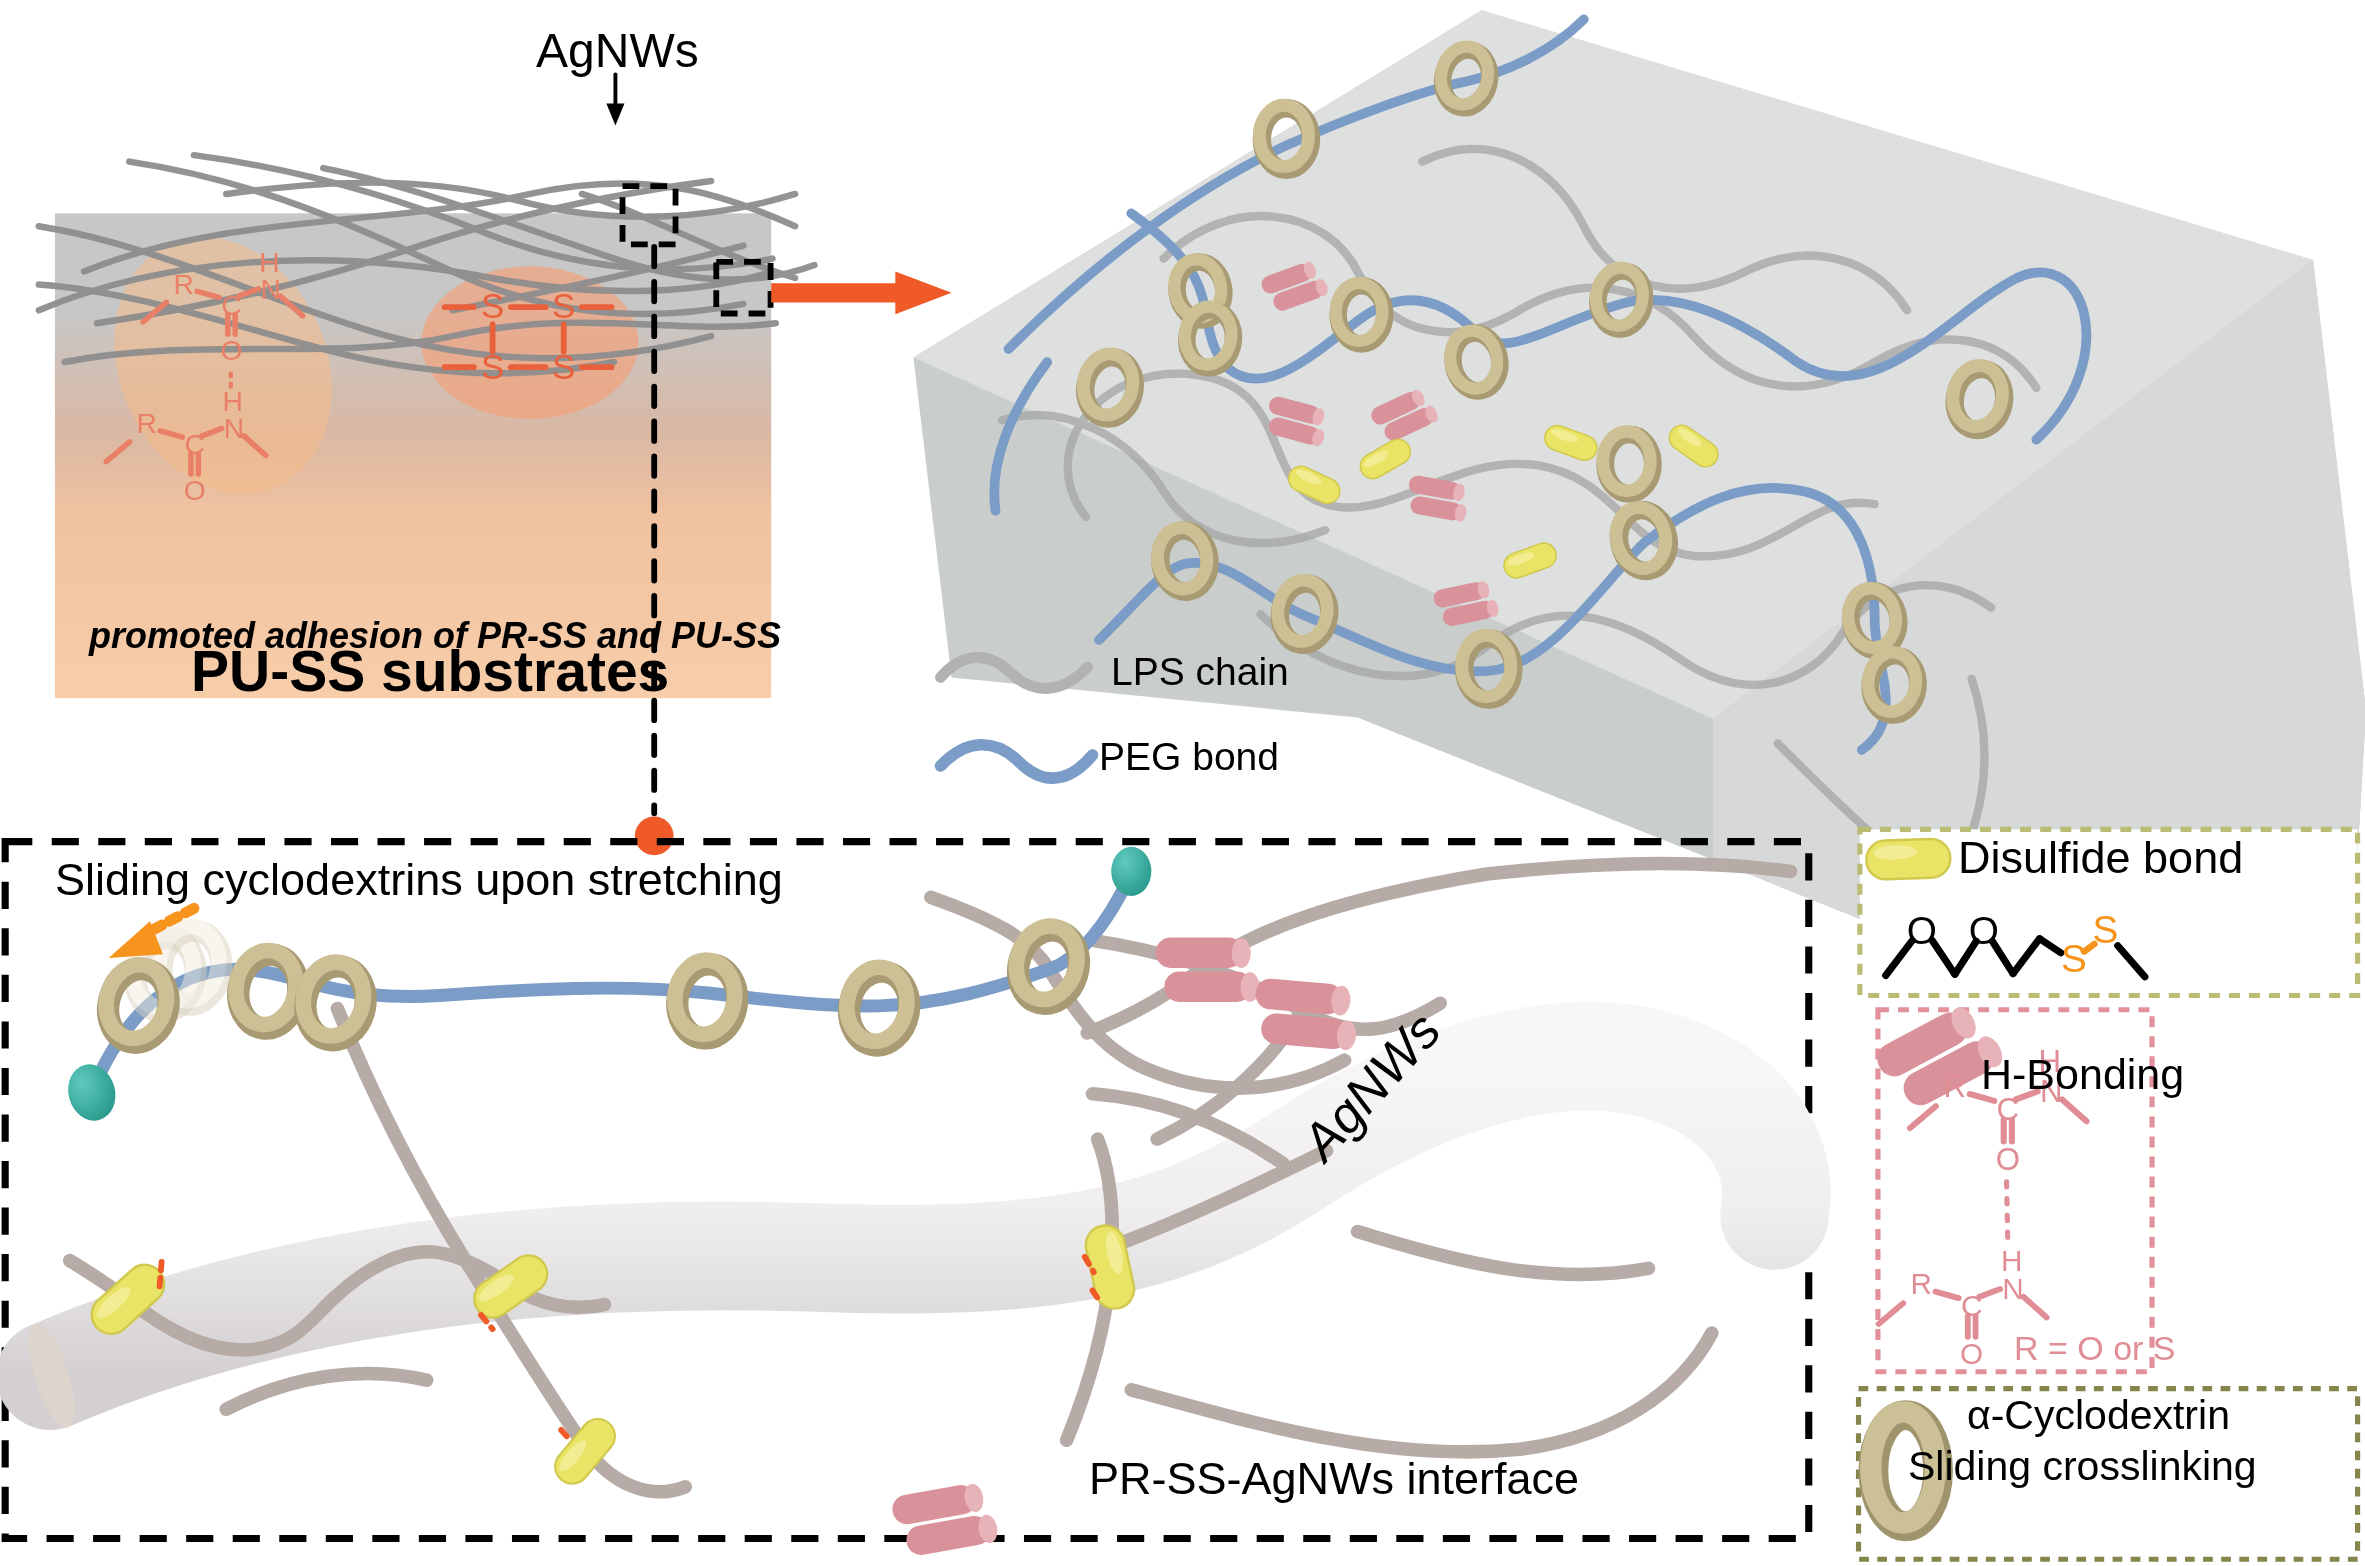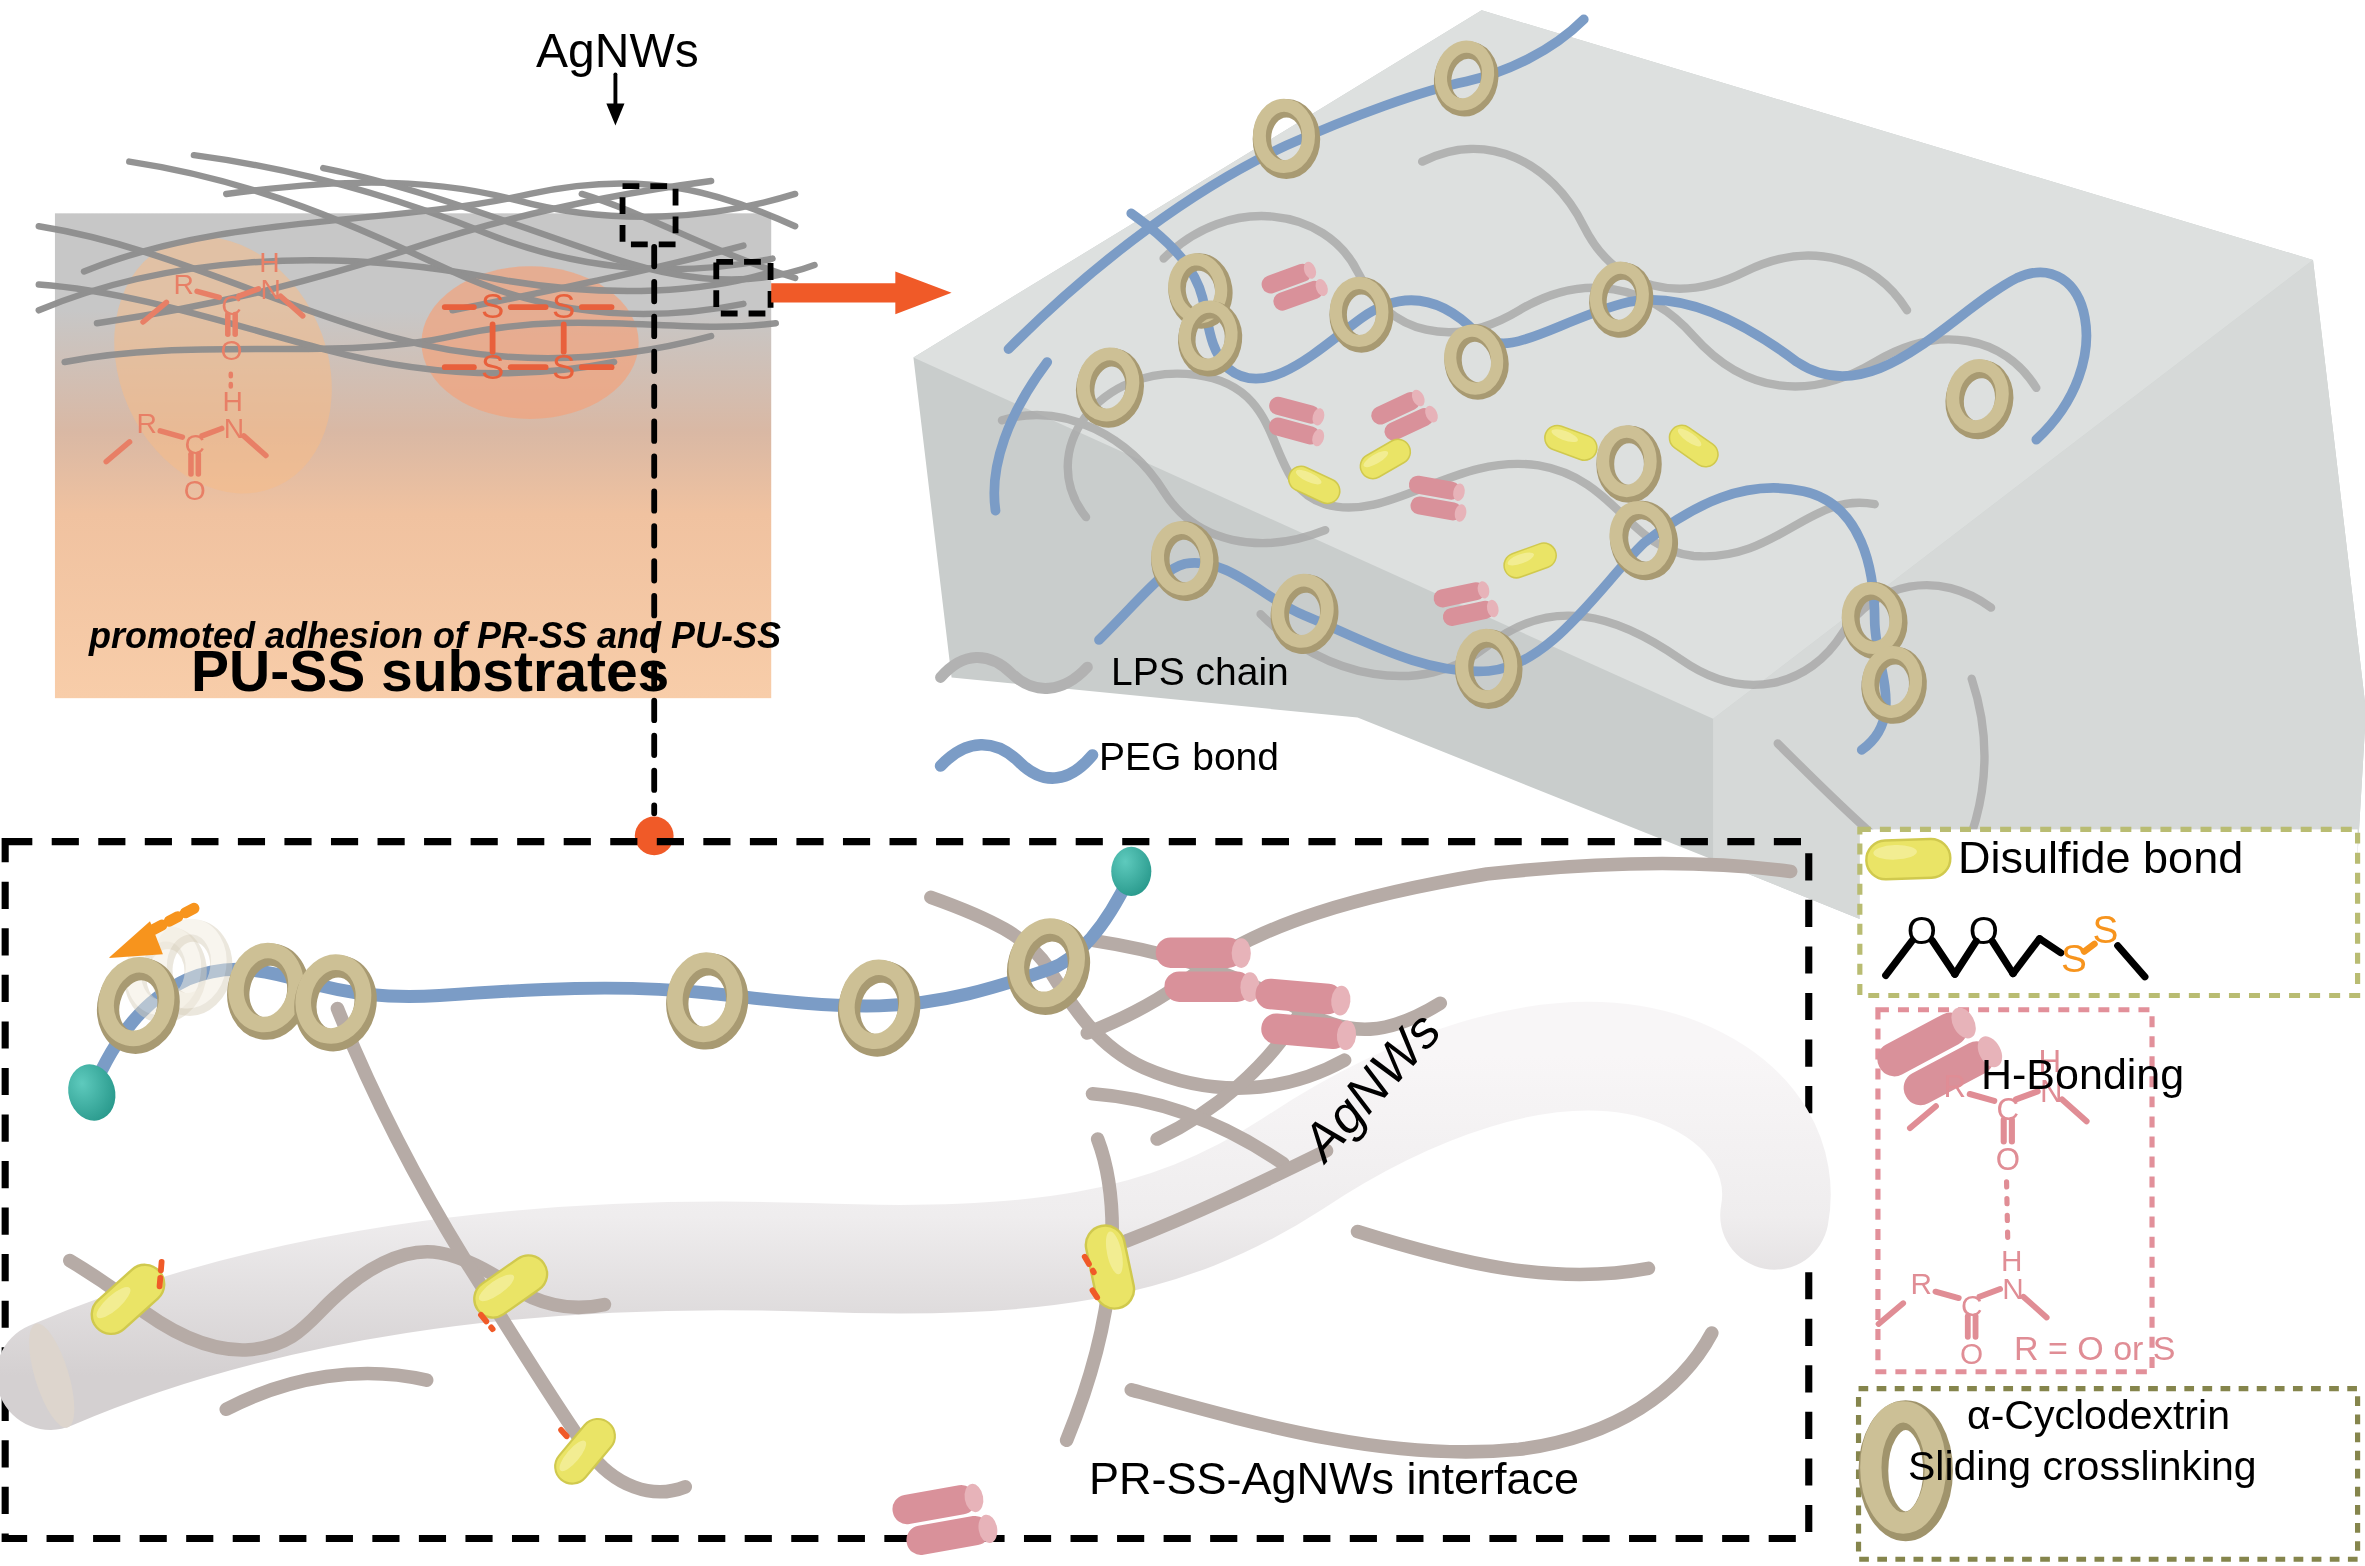--- a/index.html
+++ b/index.html
@@ -286,20 +286,21 @@
   </g>
 </svg>
 
 <div class="txt" style="left:536px;top:27px;font-size:48px;">AgNWs</div>
 <div class="txt bi" style="left:89px;top:618px;font-size:36px;">promoted adhesion of PR-SS and PU-SS</div>
 <div class="txt b" style="left:191px;top:643px;font-size:57px;">PU-SS substrates</div>
 
 <div class="txt" style="left:1099px;top:652px;font-size:39px;margin-left:12px;">LPS chain</div>
 <div class="txt" style="left:1099px;top:737px;font-size:39px;">PEG bond</div>
 
+<div class="txt" style="left:55px;top:857px;font-size:45px;">Sliding cyclodextrins upon stretching</div>
 <div class="txt it" style="left:1283px;top:1060px;font-size:52px;transform:rotate(-48deg);transform-origin:center;">AgNWs</div>
 <div class="txt" style="left:1089px;top:1456px;font-size:45px;">PR-SS-AgNWs interface</div>
 
 <div class="txt" style="left:1958px;top:835px;font-size:45px;">Disulfide bond</div>
 <div class="txt" style="left:1981px;top:1021px;font-size:43px;margin-top:32px;">H-Bonding</div>
 <div class="txt" style="left:2014px;top:1331px;font-size:34px;color:#e08d95;">R = O or S</div>
 <div class="txt" style="left:1939px;top:1395px;font-size:41px;margin-left:28px;">α-Cyclodextrin</div>
 <div class="txt" style="left:1908px;top:1446px;font-size:41px;">Sliding crosslinking</div>
 
 </div>

